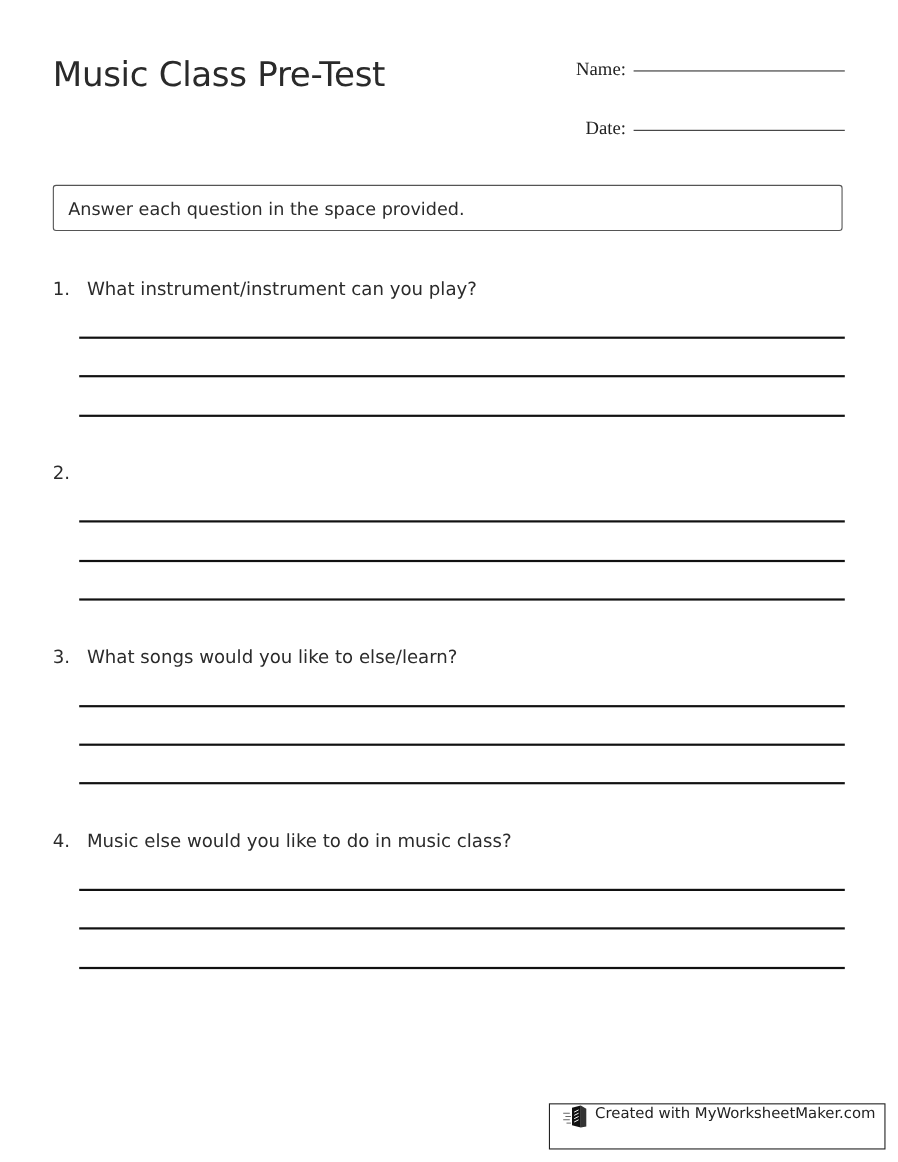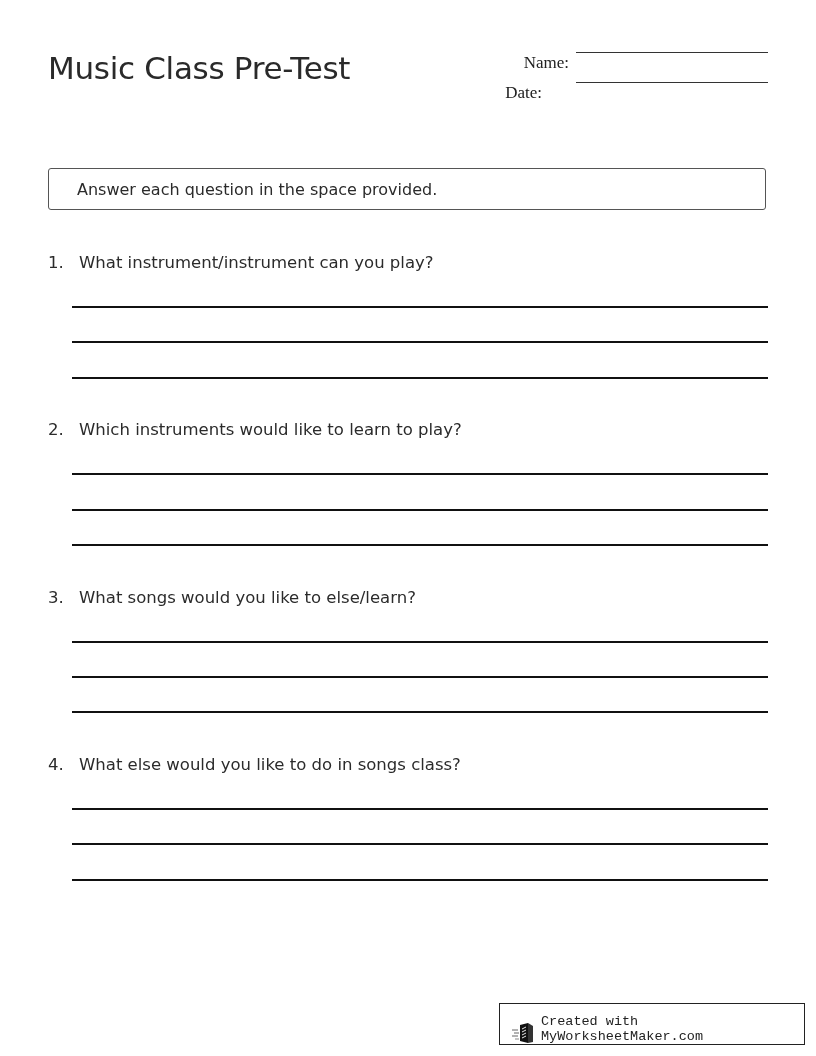--- a/index.html
+++ b/index.html
@@ -23,24 +23,24 @@
       font-weight: normal;
       letter-spacing: -0.3px;
       color: #2a2a2a;
       margin: 0;
       line-height: 40px;
     }
     .field-row {
       position: absolute;
       right: 48px;
       display: flex;
-      align-items: flex-start;
+      align-items: center;
     }
     .field-row.name { top: 52px; }
-    .field-row.date { top: 82px; gap: 27px; }
+    .field-row.date { top: 106px; }
     .field-label {
       font-family: "Liberation Serif", serif;
       font-size: 17px;
       color: #222;
       text-align: right;
       margin-right: 7px;
       line-height: 22px;
     }
     .field-line {
       width: 192px;
@@ -52,21 +52,21 @@
       position: absolute;
       left: 48px;
       top: 168px;
       width: 718px;
       height: 42px;
       border: 1.2px solid #555;
       border-radius: 3px;
       box-sizing: border-box;
       display: flex;
       align-items: center;
-      padding-left: 28px;
+      padding-left: 13px;
       font-size: 16px;
       color: #2b2b2b;
     }
     .question {
       position: absolute;
       left: 48px;
       width: 720px;
     }
     .q-text {
       font-size: 16.5px;
@@ -86,25 +86,24 @@
     }
     .footer-badge {
       position: absolute;
       left: 499px;
       top: 1003px;
       width: 306px;
       height: 42px;
       border: 1.3px solid #222;
       box-sizing: border-box;
       display: flex;
-      align-items: flex-end;
+      align-items: flex-start;
       padding-left: 11px;
       font-size: 13.5px;
       color: #222;
-      font-family: Liberation Mono, monospace;
     }
     .footer-icon {
       width: 24px;
       height: 22px;
       margin-right: 6px;
     }
   </style>
 </head>
 <body>
 
@@ -129,41 +128,40 @@
     <span>What instrument/instrument can you play?</span>
   </div>
   <div class="answer-line" style="top:54px;"></div>
   <div class="answer-line" style="top:89px;"></div>
   <div class="answer-line" style="top:125px;"></div>
 </div>
 
 <div class="question" style="top:419px;">
   <div class="q-text">
     <span class="q-num">2.</span>
-    <span>Which instruments would like to learn to play?</span>
   </div>
   <div class="answer-line" style="top:54px;"></div>
   <div class="answer-line" style="top:90px;"></div>
   <div class="answer-line" style="top:125px;"></div>
 </div>
 
 <div class="question" style="top:587px;">
   <div class="q-text">
     <span class="q-num">3.</span>
     <span>What songs would you like to else/learn?</span>
   </div>
   <div class="answer-line" style="top:54px;"></div>
   <div class="answer-line" style="top:89px;"></div>
   <div class="answer-line" style="top:124px;"></div>
 </div>
 
 <div class="question" style="top:754px;">
   <div class="q-text">
     <span class="q-num">4.</span>
-    <span>What else would you like to do in songs class?</span>
+    <span>Music else would you like to do in music class?</span>
   </div>
   <div class="answer-line" style="top:54px;"></div>
   <div class="answer-line" style="top:89px;"></div>
   <div class="answer-line" style="top:125px;"></div>
 </div>
 
 <div class="footer-badge">
   <span class="footer-icon">
     <svg width="24" height="22" viewBox="0 0 24 22">
       <line x1="1" y1="8" x2="7" y2="8" stroke="#666" stroke-width="1"></line>

